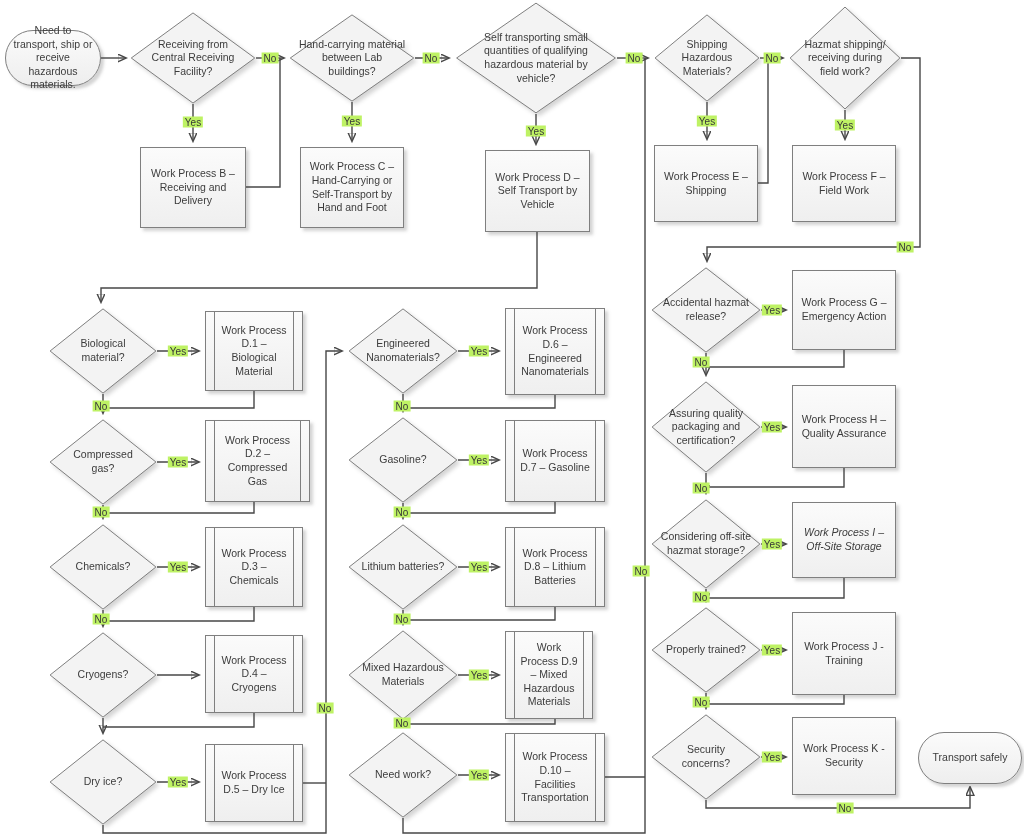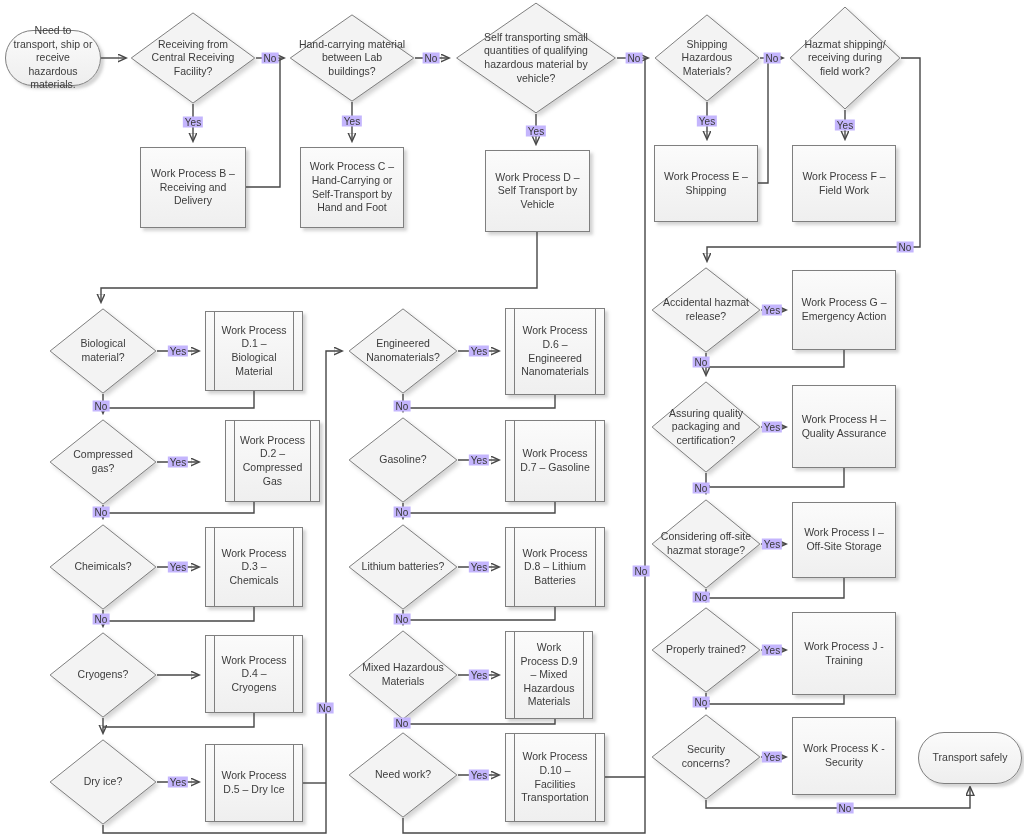--- a/index.html
+++ b/index.html
@@ -14,21 +14,21 @@
   .subproc::before{left:8px}
   .subproc::after{right:8px}
   .oval{background:linear-gradient(180deg,#fbfbfb 0%,#eeeeee 100%);
         border:1px solid #7f7f7f;box-shadow:3px 3px 3px rgba(160,160,160,.45);padding:2px 6px;}
   .diamond{filter:drop-shadow(3px 3px 2px rgba(160,160,160,.45));}
   .diamond svg{position:absolute;left:0;top:0;width:100%;height:100%;}
   .diamond polygon{fill:#f3f3f3;stroke:#7f7f7f;stroke-width:1;}
   .diamond .txt{position:relative;z-index:1;width:78%;}
   .wires{position:absolute;left:0;top:0;width:1024px;height:840px;z-index:6;pointer-events:none;}
   .wires path{fill:none;stroke:#474747;stroke-width:1.4;}
-  .edge{position:absolute;transform:translate(-50%,-50%);background:#c4b5fd;padding:0 2px;
+  .edge{position:absolute;transform:translate(-50%,-50%);background:#bef264;padding:0 2px;
         font-size:10px;line-height:1.1;color:#383838;z-index:7;}
 </style>
 </head>
 <body>
 
 <div id="canvas">
 
   <svg class="wires">
     <defs>
       <marker id="arrow" markerWidth="10" markerHeight="9" refX="8.5" refY="4" orient="auto" markerUnits="userSpaceOnUse">
@@ -160,39 +160,39 @@
   <div class="shape diamond" style="left:49px;top:419px;width:108px;height:86px;">
       <svg viewBox="0 0 100 100" preserveAspectRatio="none">
         <polygon points="50,1 99,50 50,99 1,50" vector-effect="non-scaling-stroke"></polygon>
       </svg>
       <span class="txt">Compressed gas?</span>
     </div>
   <div class="shape diamond" style="left:49px;top:524px;width:108px;height:86px;">
       <svg viewBox="0 0 100 100" preserveAspectRatio="none">
         <polygon points="50,1 99,50 50,99 1,50" vector-effect="non-scaling-stroke"></polygon>
       </svg>
-      <span class="txt" style="width:92%;">Cheimicals?</span>
+      <span class="txt" style="width:92%;">Chemicals?</span>
     </div>
   <div class="shape diamond" style="left:49px;top:632px;width:108px;height:86px;">
       <svg viewBox="0 0 100 100" preserveAspectRatio="none">
         <polygon points="50,1 99,50 50,99 1,50" vector-effect="non-scaling-stroke"></polygon>
       </svg>
       <span class="txt">Cryogens?</span>
     </div>
   <div class="shape diamond" style="left:49px;top:739px;width:108px;height:86px;">
       <svg viewBox="0 0 100 100" preserveAspectRatio="none">
         <polygon points="50,1 99,50 50,99 1,50" vector-effect="non-scaling-stroke"></polygon>
       </svg>
       <span class="txt">Dry ice?</span>
     </div>
 
   <div class="shape box subproc" style="left:205px;top:311px;width:98px;height:80px;">
       <span>Work Process D.1 – Biological Material</span>
     </div>
-  <div class="shape box subproc" style="left:205px;top:420px;width:95px;height:82px;margin-left:20px;">
+  <div class="shape box subproc" style="left:205px;top:420px;width:105px;height:82px;">
       <span>Work Process D.2 – Compressed Gas</span>
     </div>
   <div class="shape box subproc" style="left:205px;top:527px;width:98px;height:80px;text-align:center;">
       <span>Work Process D.3 – Chemicals</span>
     </div>
   <div class="shape box subproc" style="left:205px;top:635px;width:98px;height:78px;">
       <span>Work Process D.4 – Cryogens</span>
     </div>
   <div class="shape box subproc" style="left:205px;top:744px;width:98px;height:78px;">
       <span>Work Process D.5 – Dry Ice</span>
@@ -275,21 +275,21 @@
       </svg>
       <span class="txt">Security concerns?</span>
     </div>
 
   <div class="shape box" style="left:792px;top:270px;width:104px;height:80px;">
       <span>Work Process G – Emergency Action</span>
     </div>
   <div class="shape box" style="left:792px;top:385px;width:104px;height:83px;">
       <span>Work Process H – Quality Assurance</span>
     </div>
-  <div class="shape box" style="left:792px;top:502px;width:104px;height:76px;">
+  <div class="shape box" style="left:792px;top:502px;width:104px;height:76px;font-style:italic;">
       <span>Work Process I – Off-Site Storage</span>
     </div>
   <div class="shape box" style="left:792px;top:612px;width:104px;height:83px;">
       <span>Work Process J - Training</span>
     </div>
   <div class="shape box" style="left:792px;top:717px;width:104px;height:78px;">
       <span>Work Process K - Security</span>
     </div>
 
   <span class="edge" style="left:193px;top:122px;">Yes</span>

